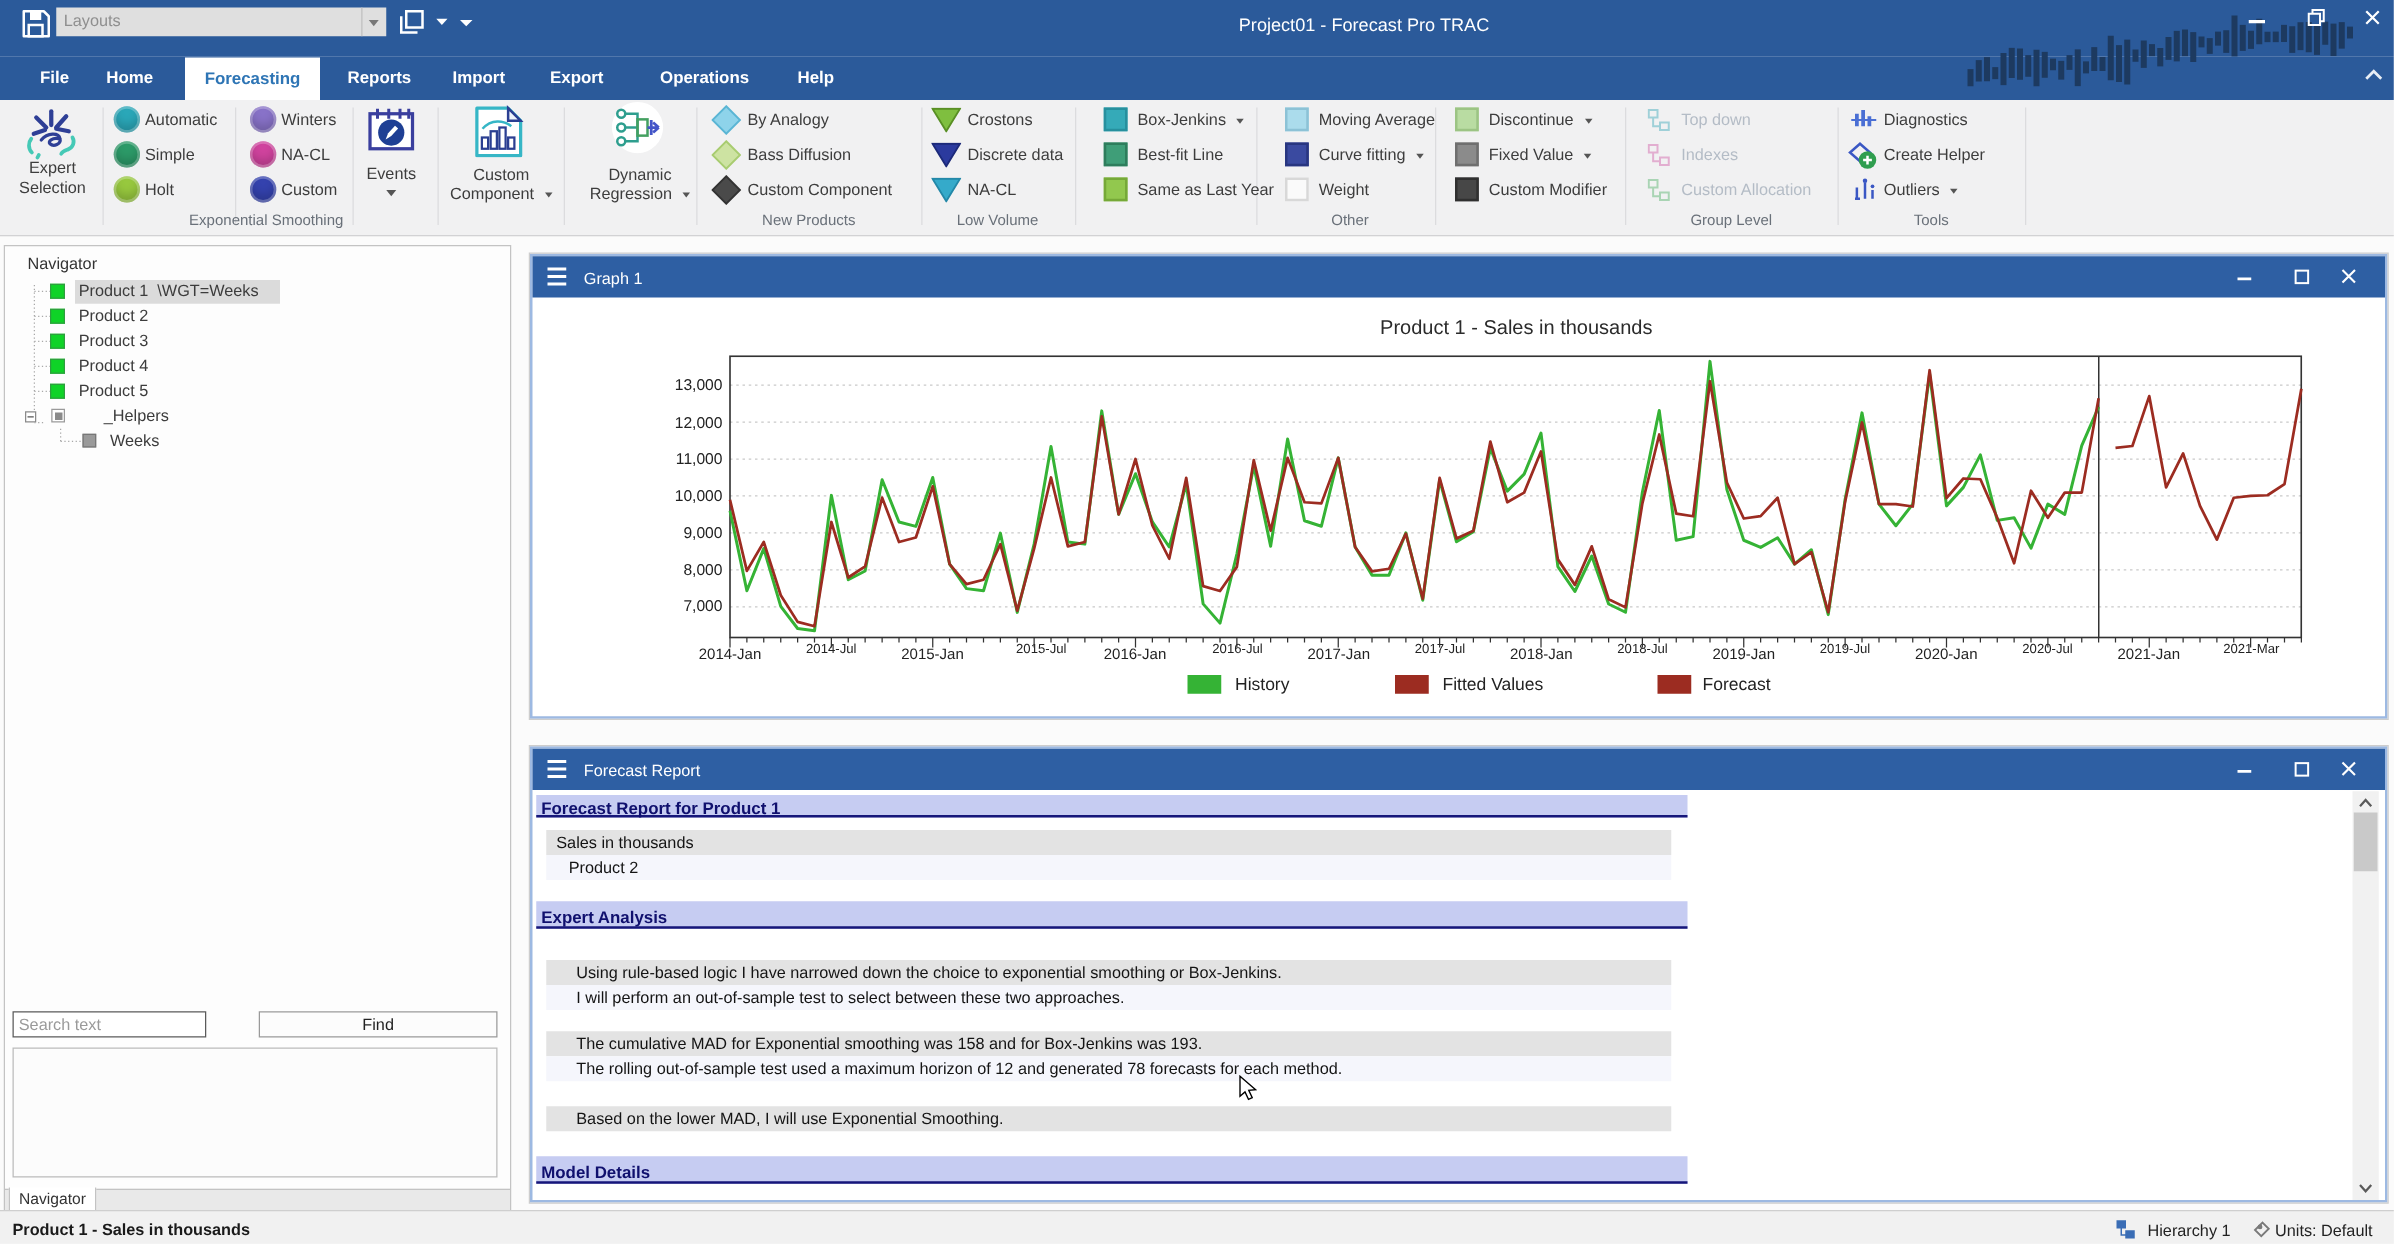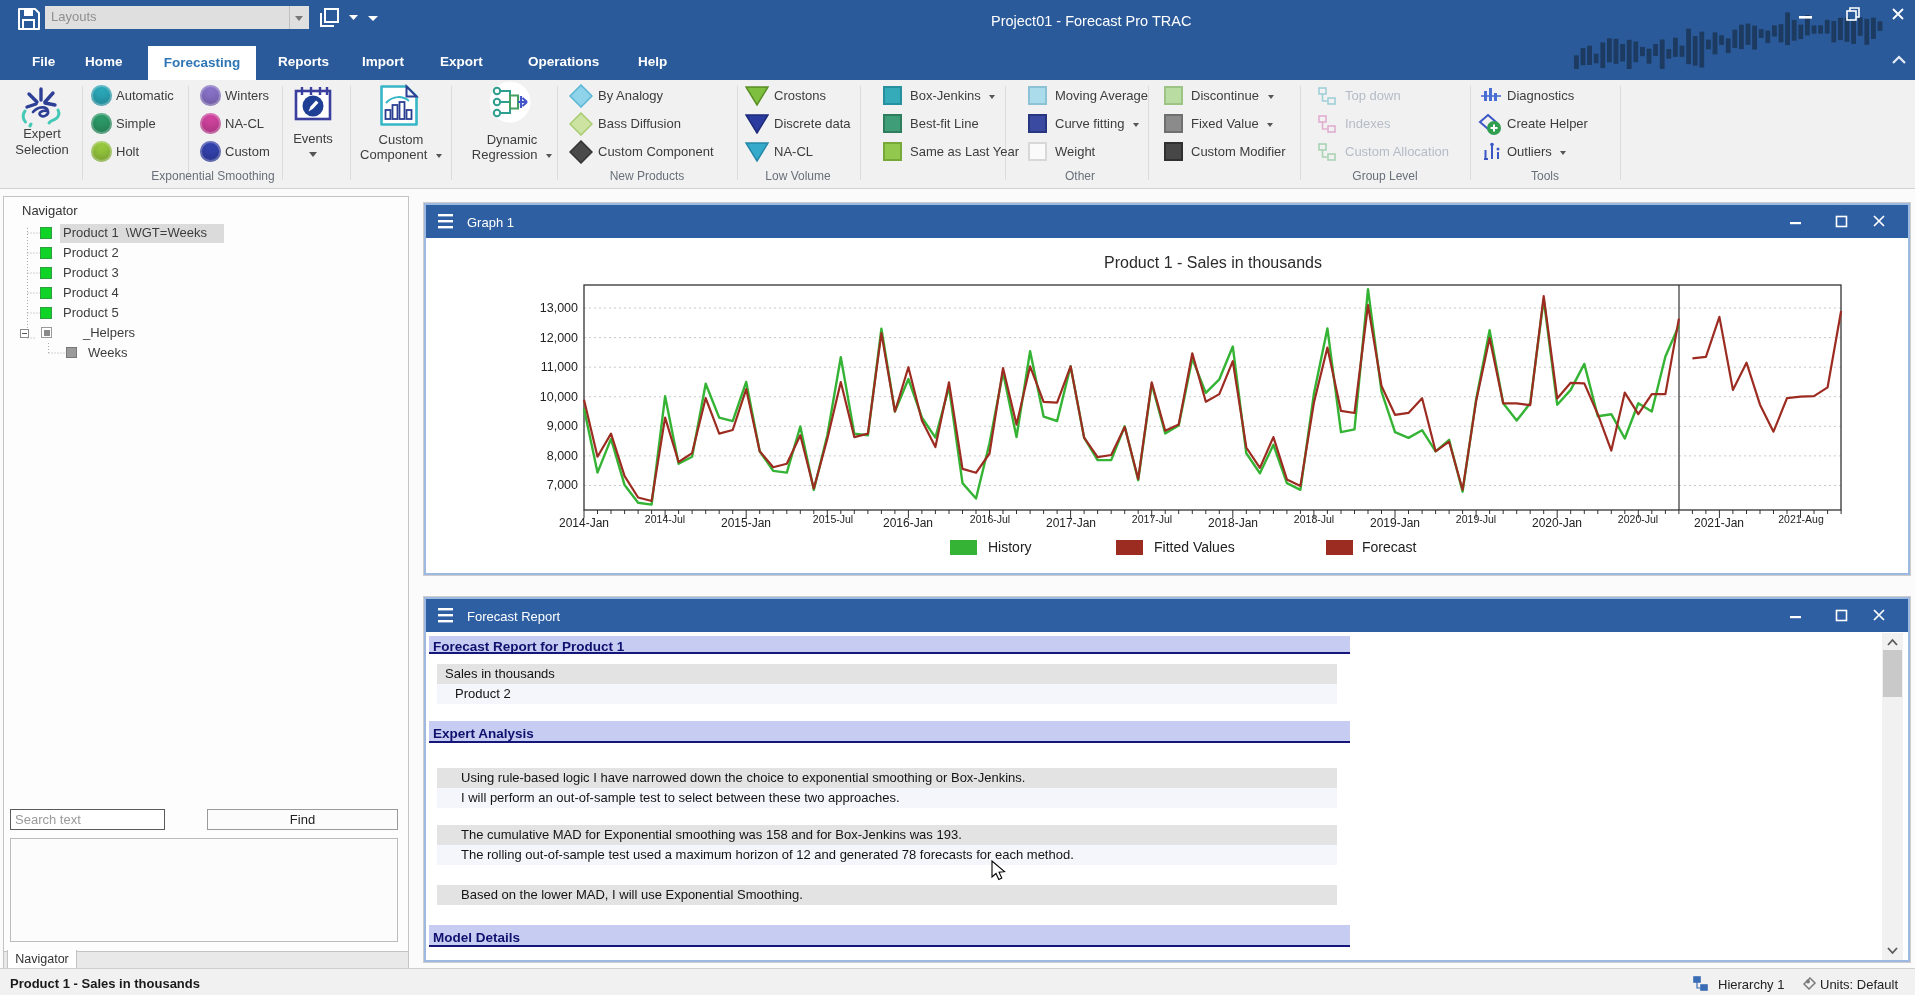--- a/index.html
+++ b/index.html
@@ -363,21 +363,21 @@
 <div class="xlabs" style="left:962px;top:513px;width:56px;">2016-Jul</div>
 <div class="xlab" style="left:1038px;top:516px;width:66px;">2017-Jan</div>
 <div class="xlabs" style="left:1124px;top:513px;width:56px;">2017-Jul</div>
 <div class="xlab" style="left:1200px;top:516px;width:66px;">2018-Jan</div>
 <div class="xlabs" style="left:1286px;top:513px;width:56px;">2018-Jul</div>
 <div class="xlab" style="left:1362px;top:516px;width:66px;">2019-Jan</div>
 <div class="xlabs" style="left:1448px;top:513px;width:56px;">2019-Jul</div>
 <div class="xlab" style="left:1524px;top:516px;width:66px;">2020-Jan</div>
 <div class="xlabs" style="left:1610px;top:513px;width:56px;">2020-Jul</div>
 <div class="xlab" style="left:1686px;top:516px;width:66px;">2021-Jan</div>
-<div class="xlabs" style="left:1773px;top:513px;width:56px;">2021-Aug</div>
+<div class="xlabs" style="left:1773px;top:513px;width:56px;">2021-Mar</div>
 
 <svg class="abs" style="left:550px;top:250px;" width="1320" height="320">
   <line x1="34" y1="235.5" x2="1291" y2="235.5" stroke="#c9c9c9" stroke-width="1" stroke-dasharray="2,3"></line>
     <line x1="34" y1="205.9" x2="1291" y2="205.9" stroke="#c9c9c9" stroke-width="1" stroke-dasharray="2,3"></line>
     <line x1="34" y1="176.3" x2="1291" y2="176.3" stroke="#c9c9c9" stroke-width="1" stroke-dasharray="2,3"></line>
     <line x1="34" y1="146.7" x2="1291" y2="146.7" stroke="#c9c9c9" stroke-width="1" stroke-dasharray="2,3"></line>
     <line x1="34" y1="117.2" x2="1291" y2="117.2" stroke="#c9c9c9" stroke-width="1" stroke-dasharray="2,3"></line>
     <line x1="34" y1="87.6" x2="1291" y2="87.6" stroke="#c9c9c9" stroke-width="1" stroke-dasharray="2,3"></line>
     <line x1="34" y1="58.0" x2="1291" y2="58.0" stroke="#c9c9c9" stroke-width="1" stroke-dasharray="2,3"></line>
   <path d="M47.5 260V264M61.0 260V264M74.6 260V264M88.1 260V264M101.6 260V264M128.6 260V264M142.1 260V264M155.7 260V264M169.2 260V264M182.7 260V264M209.7 260V264M223.2 260V264M236.8 260V264M250.3 260V264M263.8 260V264M290.8 260V264M304.3 260V264M317.9 260V264M331.4 260V264M344.9 260V264M371.9 260V264M385.4 260V264M399.0 260V264M412.5 260V264M426.0 260V264M453.0 260V264M466.5 260V264M480.1 260V264M493.6 260V264M507.1 260V264M534.1 260V264M547.6 260V264M561.2 260V264M574.7 260V264M588.2 260V264M615.2 260V264M628.7 260V264M642.3 260V264M655.8 260V264M669.3 260V264M696.3 260V264M709.9 260V264M723.4 260V264M736.9 260V264M750.4 260V264M777.4 260V264M791.0 260V264M804.5 260V264M818.0 260V264M831.5 260V264M858.5 260V264M872.1 260V264M885.6 260V264M899.1 260V264M912.6 260V264M939.6 260V264M953.2 260V264M966.7 260V264M980.2 260V264M993.7 260V264M1020.7 260V264M1034.3 260V264M1047.8 260V264M1061.3 260V264M1074.8 260V264M1101.8 260V264M1115.4 260V264M1128.9 260V264M1142.4 260V264M1155.9 260V264M1182.9 260V264M1196.5 260V264M1210.0 260V264M1223.5 260V264M1237.0 260V264M1264.0 260V264M1277.6 260V264M1291.1 260V264" stroke="#333" stroke-width="1"></path>

